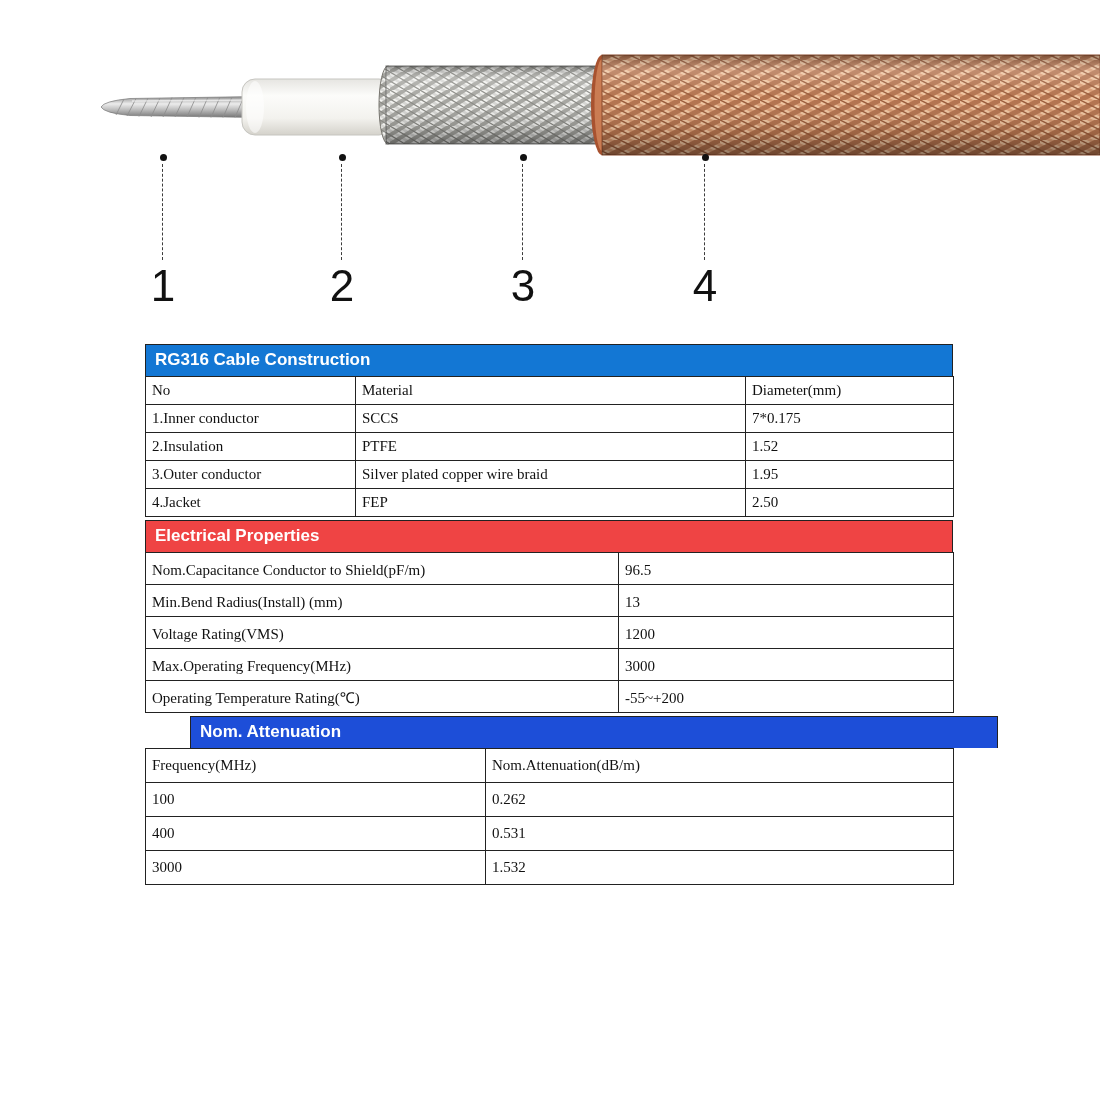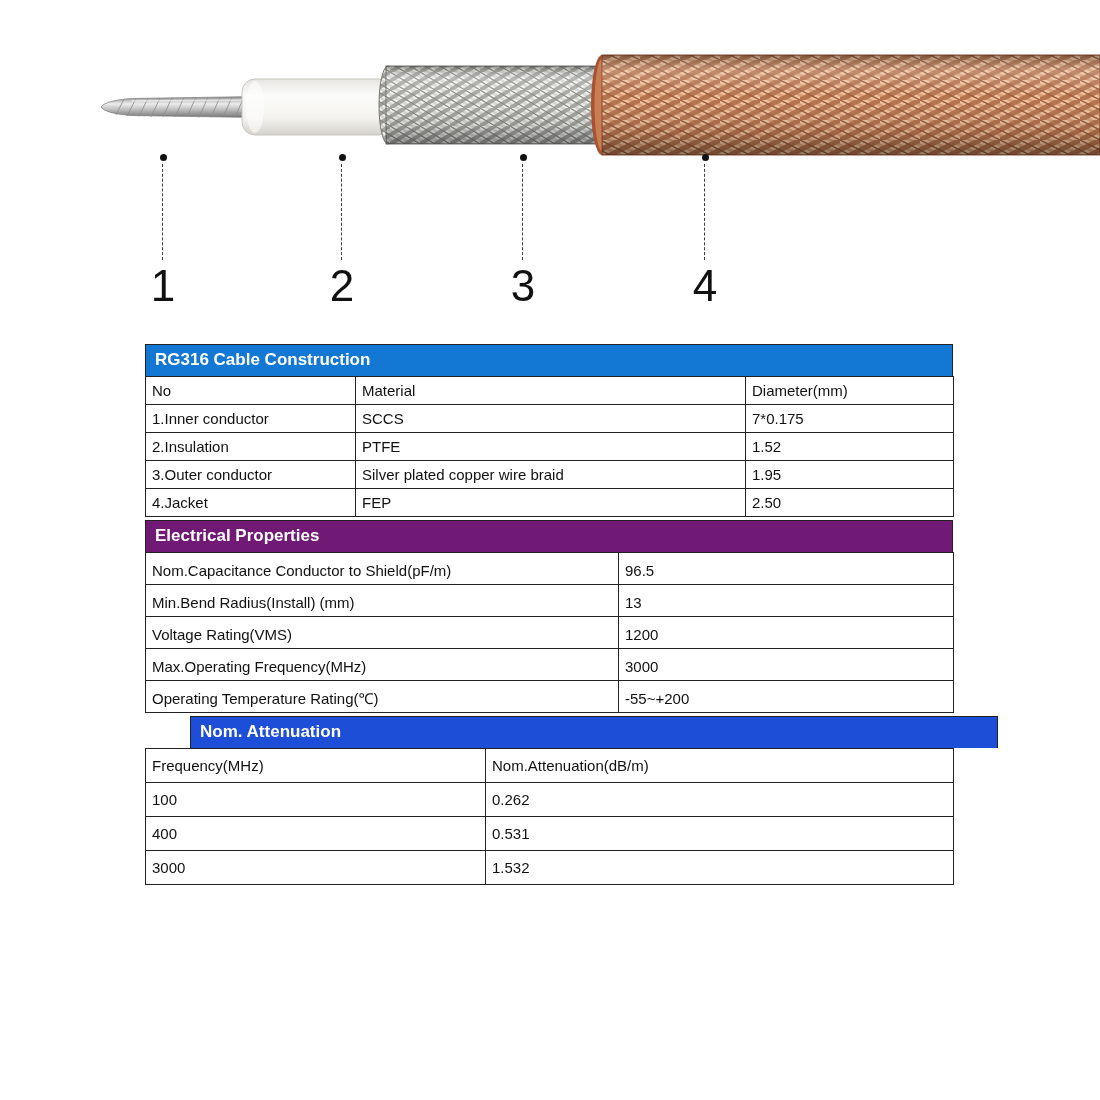--- a/index.html
+++ b/index.html
@@ -40,20 +40,21 @@
   table { border-collapse: collapse; width: 100%; table-layout: fixed; }
   th, td {
     border: 1px solid #222;
     font-size: 15px;
     font-weight: normal;
     text-align: left;
     padding: 4px 6px;
     line-height: 19px;
     overflow: hidden;
     white-space: nowrap;
+    font-family: Liberation Serif, serif;
   }
   .t-construction col.c1 { width: 210px; }
   .t-construction col.c2 { width: 390px; }
   .t-construction col.c3 { width: 208px; }
   .t-electrical col.c1 { width: 473px; }
   .t-electrical col.c2 { width: 335px; }
   .t-electrical td { padding-top: 8px; }
   .t-attenuation col.c1 { width: 340px; }
   .t-attenuation col.c2 { width: 468px; }
   .t-attenuation th, .t-attenuation td { padding-top: 7px; padding-bottom: 7px; }
@@ -192,21 +193,21 @@
           <tr>
             <td>4.Jacket</td>
             <td>FEP</td>
             <td>2.50</td>
           </tr>
         </tbody>
       </table>
     </section>
 
     <section class="tblock">
-      <div class="tbar" style="background: #701a75; color: rgb(255, 255, 255);">Electrical Properties</div>
+      <div class="tbar" style="background: #ef4444; color: rgb(255, 255, 255);">Electrical Properties</div>
       <table class="t-electrical">
         <colgroup>
             <col class="c1">
             <col class="c2">
           </colgroup>
         <tbody>
           <tr>
             <td>Nom.Capacitance Conductor to Shield(pF/m)</td>
             <td>96.5</td>
           </tr>

